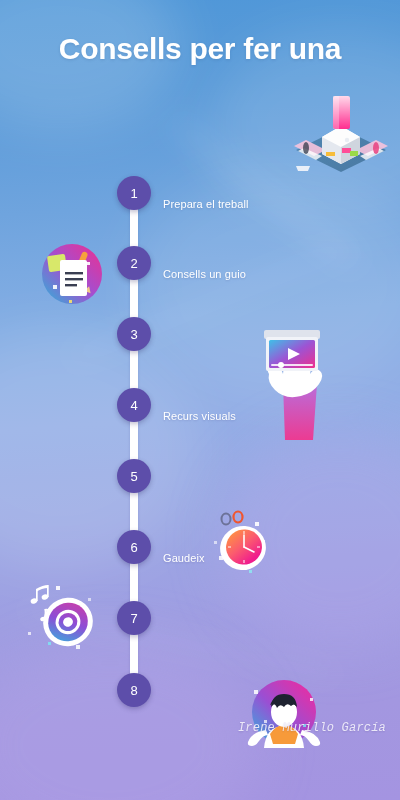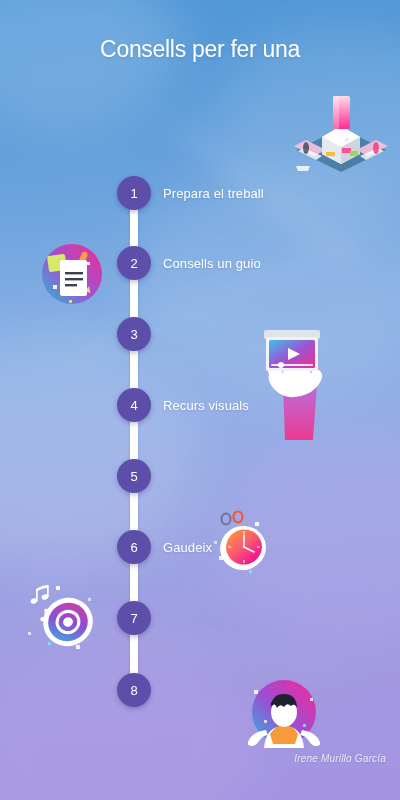--- a/index.html
+++ b/index.html
@@ -32,21 +32,21 @@
   .b5{right:-60px;top:430px;width:240px;height:220px;background:rgba(186,170,235,.30);}
   .b6{left:-40px;bottom:-50px;width:300px;height:210px;background:rgba(181,166,232,.35);}
   .bgstreak{position:absolute;pointer-events:none;filter:blur(14px);}
   .s1{left:150px;top:190px;width:230px;height:6px;background:rgba(255,255,255,.25);transform:rotate(38deg);}
   .s2{left:60px;top:300px;width:300px;height:5px;background:rgba(255,255,255,.18);transform:rotate(-22deg);}
   .s3{left:20px;top:640px;width:320px;height:5px;background:rgba(255,255,255,.13);transform:rotate(12deg);}
 
   
   .header{position:absolute;left:0;top:34px;width:400px;text-align:center;z-index:5;}
   .title-l1,.title-l2{
-    font-size:23px;font-weight:400;line-height:30px;
+    font-size:30px;font-weight:700;line-height:30px;
     letter-spacing:-0.3px;color:#ffffff;
     text-shadow:0 1px 3px rgba(40,70,120,.18);
   }
   .title-l2 .accent{color:#7b5fd4;}
 
   
   .timeline{position:absolute;left:0;top:0;width:400px;height:800px;z-index:6;}
   .track{
     position:absolute;left:130px;top:186px;
     width:8px;height:512px;border-radius:4px;
@@ -55,23 +55,23 @@
   .step{position:absolute;left:0;width:400px;height:34px;}
   .bullet{
     position:absolute;left:117px;top:0;
     width:34px;height:34px;border-radius:50%;
     background:#5d4eaa;
     box-shadow:0 2px 5px rgba(45,40,95,.30);
     display:flex;align-items:center;justify-content:center;
     color:#ffffff;font-size:13px;font-weight:400;
   }
   .steplabel{
-    position:absolute;left:163px;top:0;height:34px;
+    position:absolute;left:163px;top:11px;height:34px;
     display:flex;align-items:center;
-    color:#ffffff;font-size:13px;font-weight:400;
+    color:#ffffff;font-size:11px;font-weight:400;
     letter-spacing:.1px;
     text-shadow:0 1px 2px rgba(60,60,120,.20);
     white-space:nowrap;
   }
 
   
   .ill{position:absolute;z-index:4;}
 
   
   #ill-podium{right:2px;top:96px;width:114px;height:82px;}
@@ -80,23 +80,23 @@
   
   #ill-video{left:255px;top:324px;width:86px;height:118px;}
   
   #ill-clock{left:205px;top:508px;width:72px;height:72px;}
   
   #ill-music{left:18px;top:580px;width:82px;height:76px;}
   
   #ill-person{left:240px;top:672px;width:86px;height:80px;}
 
   .credit{
-    position:absolute;right:14px;top:753px;z-index:7;
-    font-family:Liberation Sans, sans-serif;
-    font-style:italic;font-size:10px;
+    position:absolute;right:14px;top:721px;z-index:7;
+    font-family:Liberation Mono, monospace;
+    font-style:italic;font-size:12px;
     color:#f2effb;opacity:.92;
     letter-spacing:.2px;
     text-shadow:0 1px 2px rgba(70,60,120,.22);
   }
 </style>
 </head>
 <body>
 
 <div id="poster">
 

